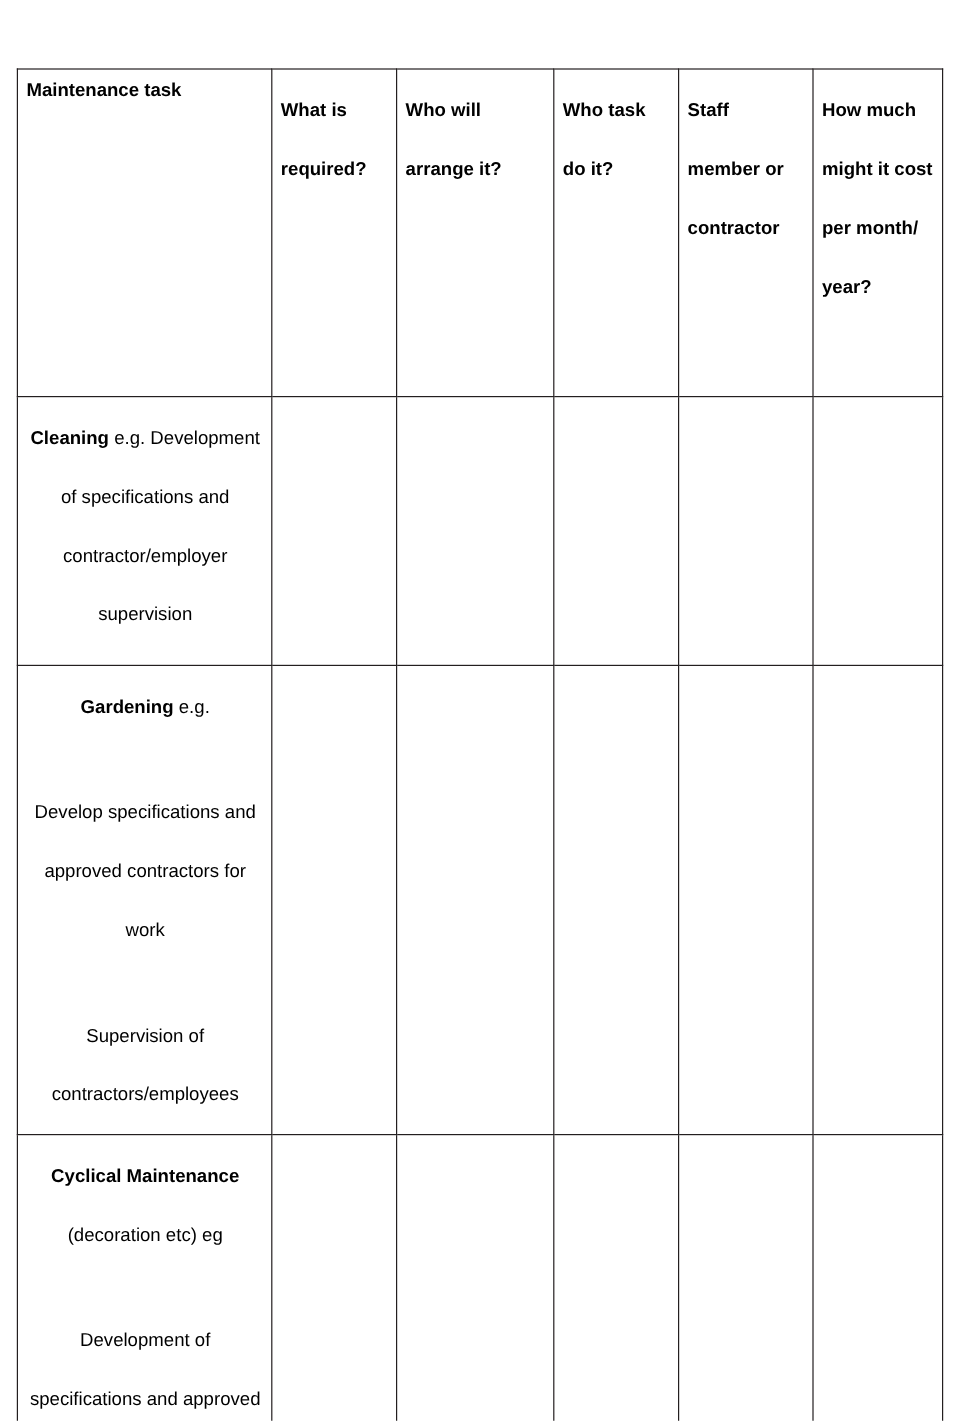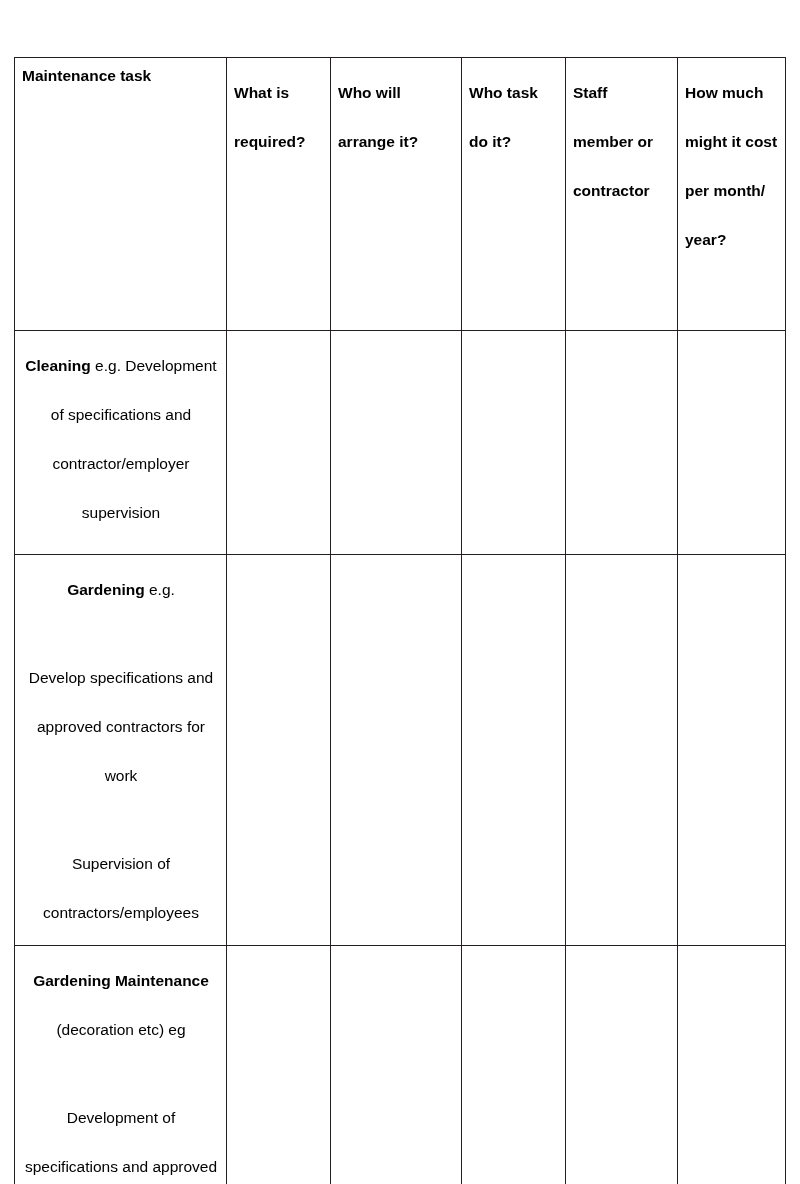--- a/index.html
+++ b/index.html
@@ -175,21 +175,21 @@
         </td>
         <td>
           <div class="cell-inner"></div>
         </td>
       </tr>
 
       <tr class="row-body-3">
         <td>
           <div class="cell-inner">
             <p class="para">
-              <span class="lead">Gardening Maintenance</span>
+              <span class="lead">Cyclical Maintenance</span>
               <span>(decoration etc) eg</span>
             </p>
             <p class="para">Development of specifications and approved contractors for works</p>
           </div>
         </td>
         <td>
           <div class="cell-inner"></div>
         </td>
         <td>
           <div class="cell-inner"></div>

